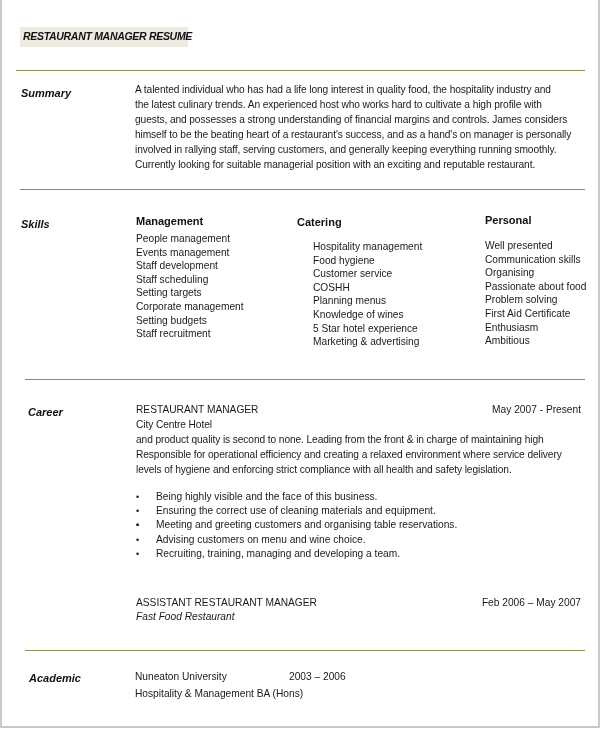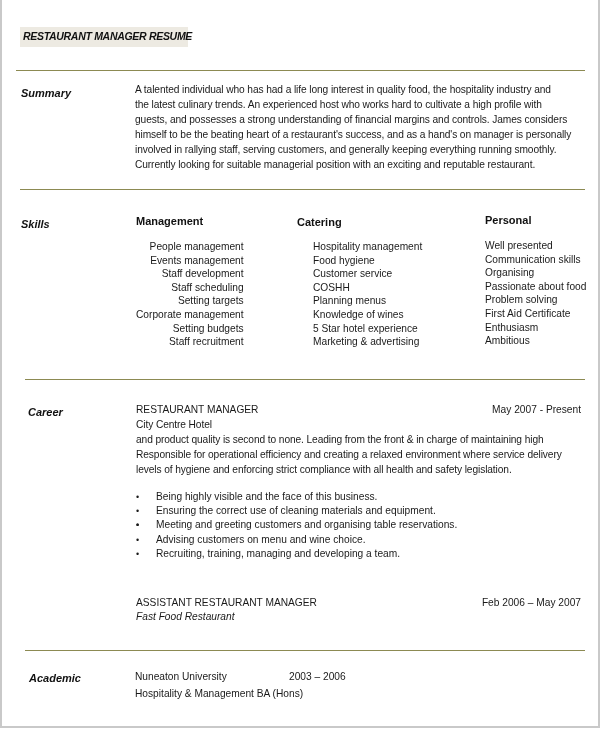--- a/index.html
+++ b/index.html
@@ -55,21 +55,21 @@
   <p>himself to be the beating heart of a restaurant's success, and as a hand's on manager is personally</p>
   <p>involved in rallying staff, serving customers, and generally keeping everything running smoothly.</p>
   <p>Currently looking for suitable managerial position with an exciting and reputable restaurant.</p>
 </div>
 
 <div class="divider" style="left:20px; top:189px;"></div>
 
 <div class="sec-label" style="top:218px;">Skills</div>
 
 <div class="col-head" style="left:136px; top:215px;">Management</div>
-<ul class="skill-list" style="left:136px; top:240px;text-align:right;">
+<ul class="skill-list" style="left:136px; top:232px;">
   <li>People management</li>
   <li>Events management</li>
   <li>Staff development</li>
   <li>Staff scheduling</li>
   <li>Setting targets</li>
   <li>Corporate management</li>
   <li>Setting budgets</li>
   <li>Staff recruitment</li>
 </ul>
 

